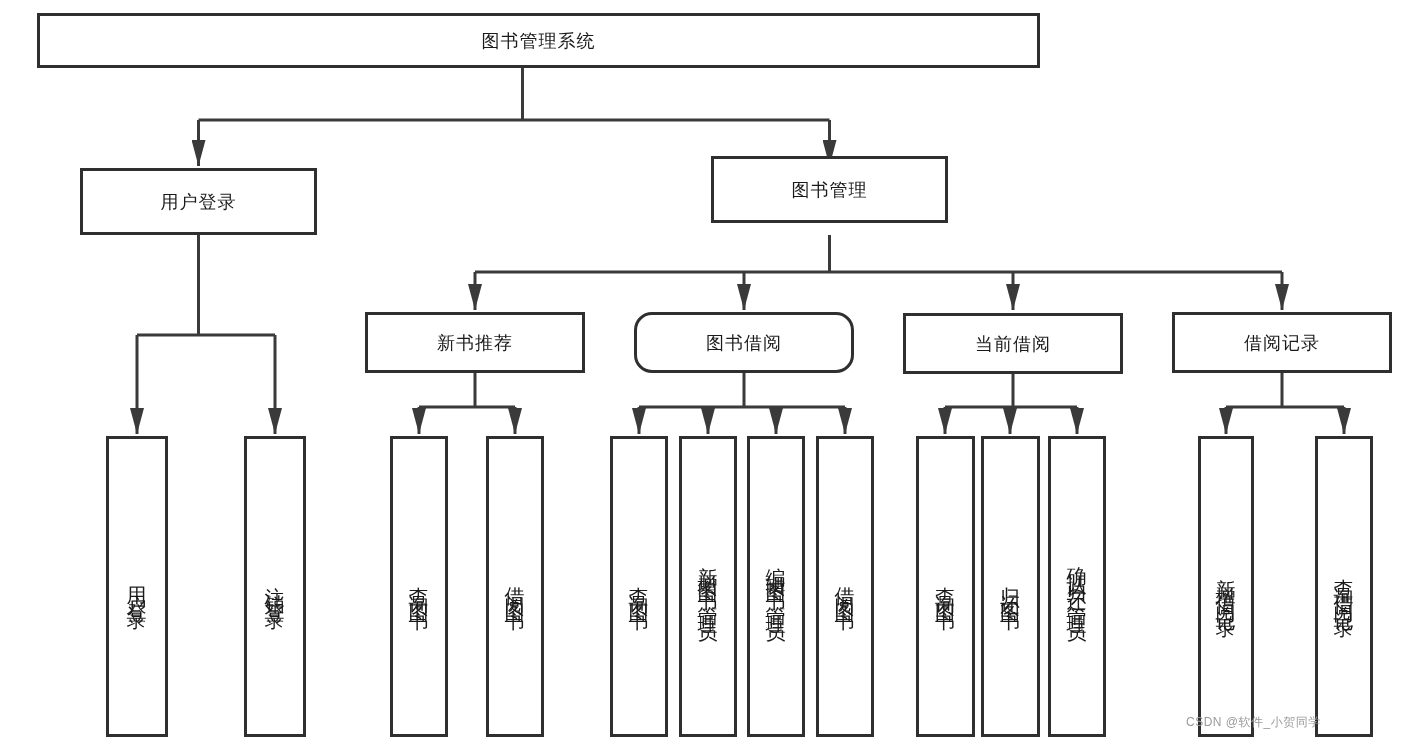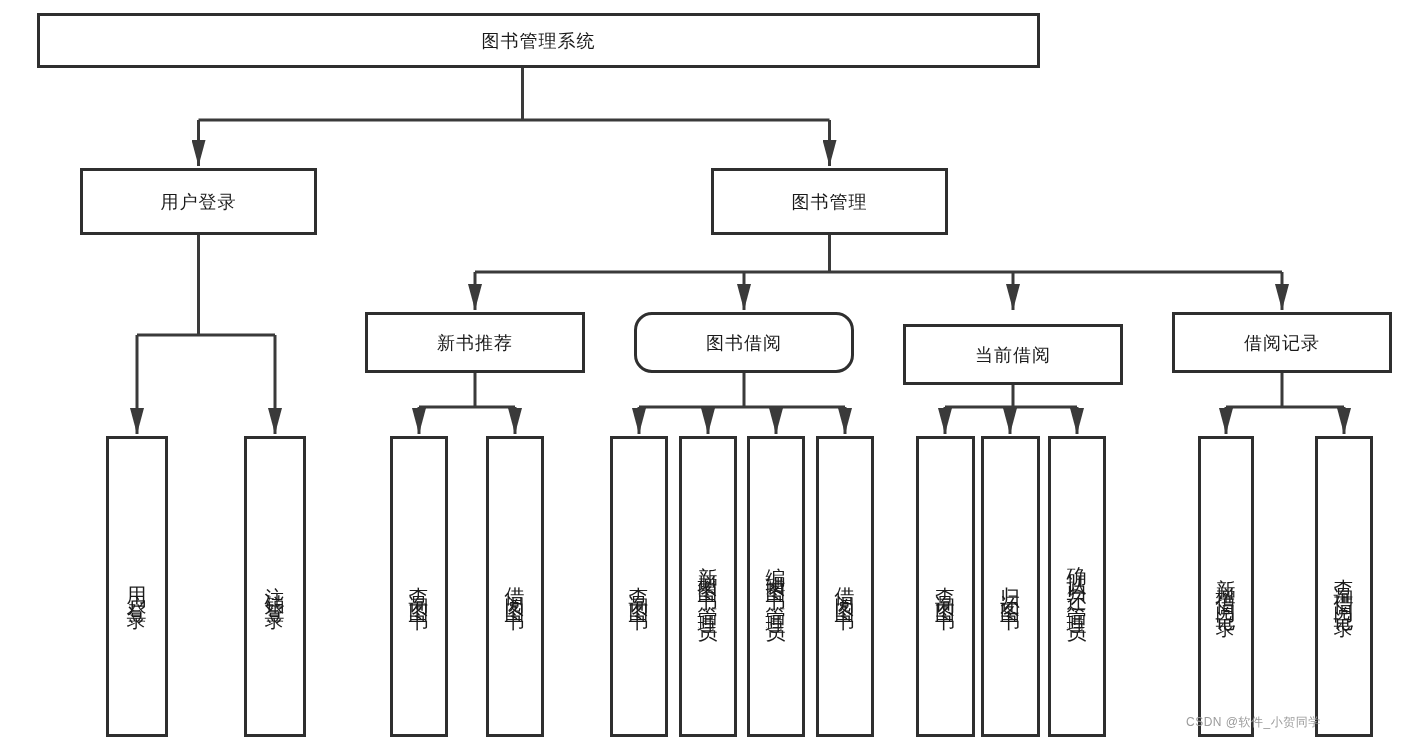--- a/index.html
+++ b/index.html
@@ -88,25 +88,25 @@
 
       <path d="M1282 373 V407 M1226 407 H1344"></path>
       <line x1="1226" y1="407" x2="1226" y2="434" marker-end="url(#arrow)"></line>
       <line x1="1344" y1="407" x2="1344" y2="434" marker-end="url(#arrow)"></line>
     </g>
   </svg>
 
   <div class="node hnode root-node" style="left:21px; top:13px; width:1003px; height:55px;">图书管理系统</div>
 
   <div class="node hnode" style="left:80px; top:168px; width:237px; height:67px;">用户登录</div>
-  <div class="node hnode" style="left:711px; top:168px; width:237px; height:67px;">图书管理</div>
+  <div class="node hnode" style="left:711px; top:156px; width:237px; height:67px;">图书管理</div>
 
   <div class="node hnode" style="left:365px; top:312px; width:220px; height:61px;">新书推荐</div>
   <div class="node hnode" style="left:634px; top:312px; width:220px; height:61px;border-radius:18px;">图书借阅</div>
-  <div class="node hnode" style="left:903px; top:324px; width:220px; height:61px;">当前借阅</div>
+  <div class="node hnode" style="left:903px; top:313px; width:220px; height:61px;">当前借阅</div>
   <div class="node hnode" style="left:1172px; top:312px; width:220px; height:61px;">借阅记录</div>
 
   <div class="node vnode" style="left:106px; top:436px; width:62px; height:301px;">
       <span>用户登录</span>
     </div>
   <div class="node vnode" style="left:244px; top:436px; width:62px; height:301px;">
       <span>注销登录</span>
     </div>
 
   <div class="node vnode" style="left:390px; top:436px; width:58px; height:301px;">

